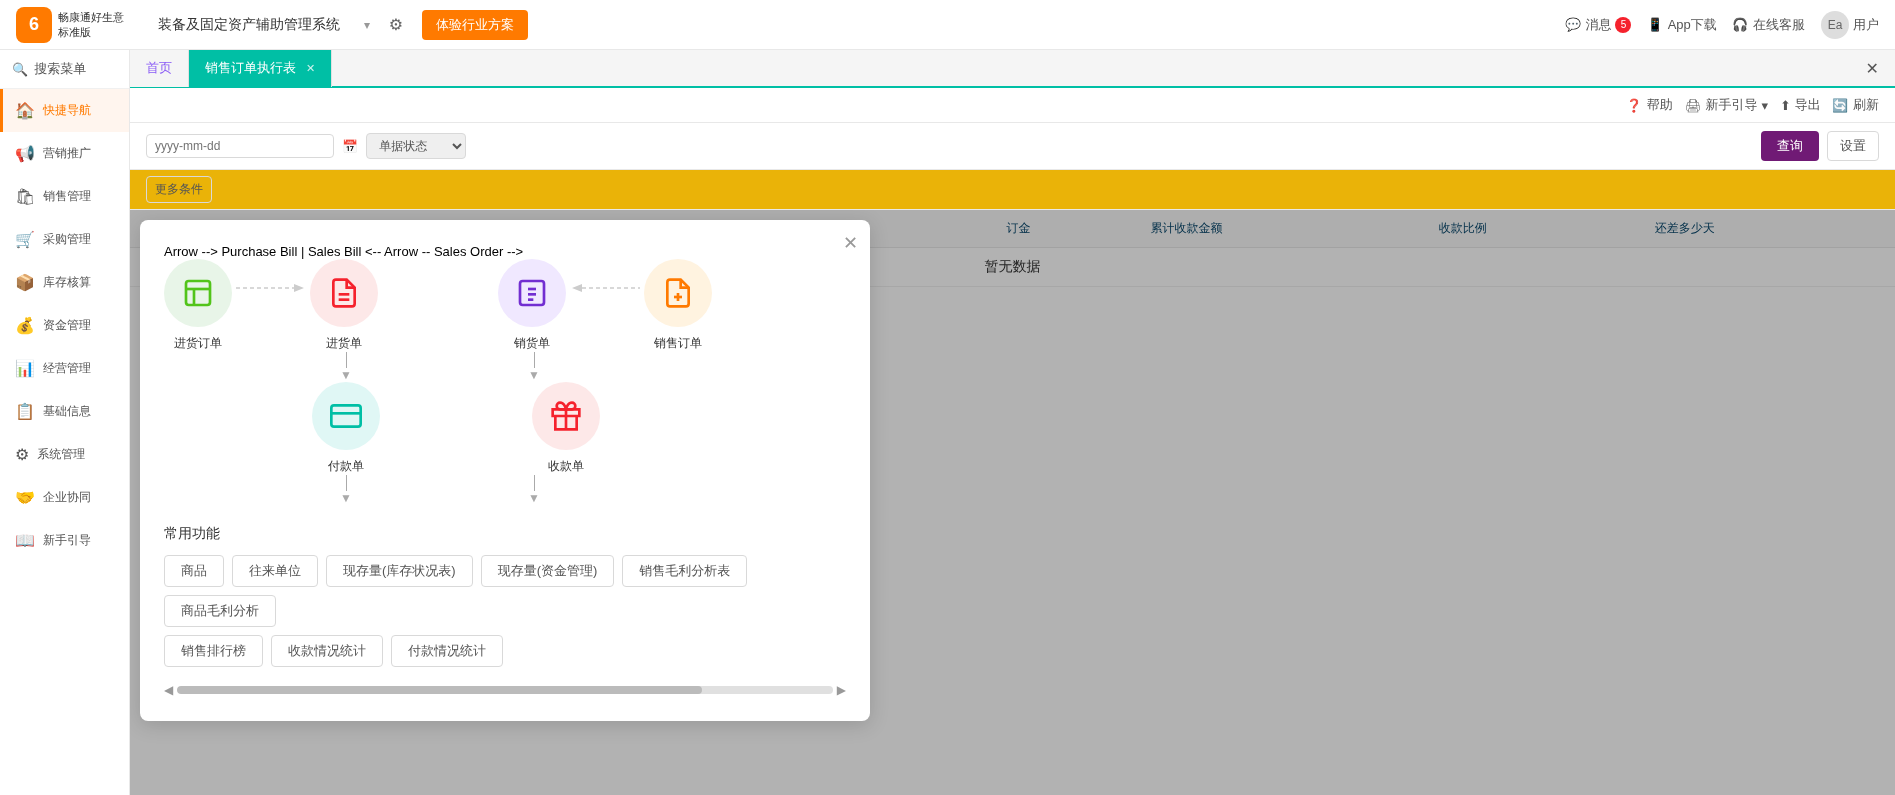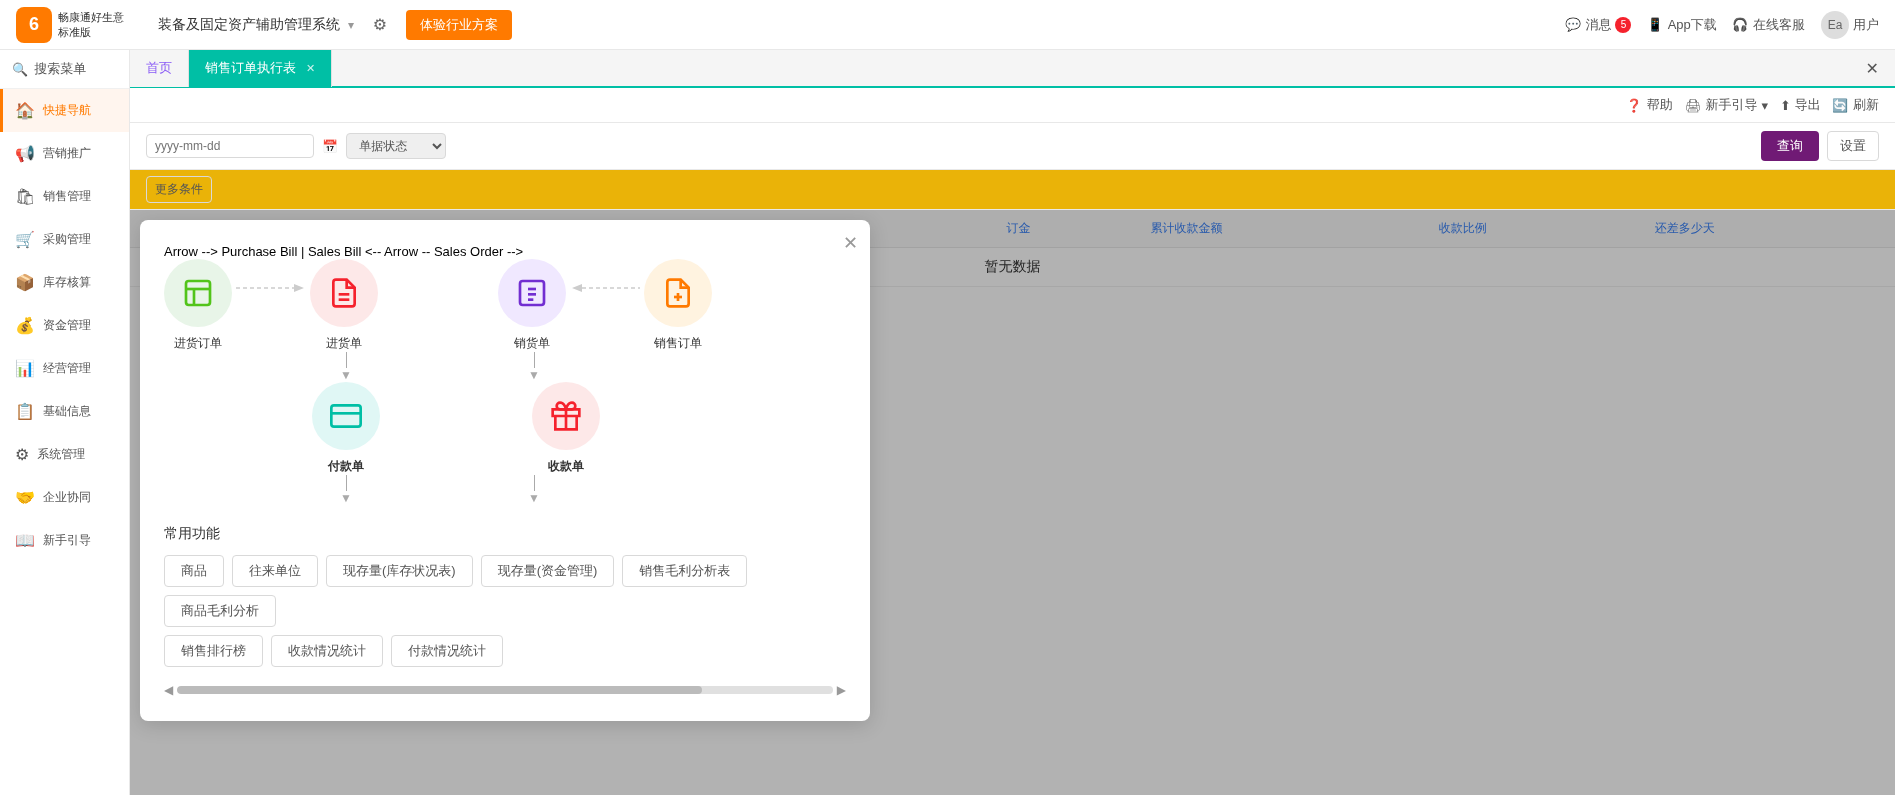--- a/index.html
+++ b/index.html
@@ -9,21 +9,21 @@
     .app-container { display: flex; flex-direction: column; height: 795px; width: 1895px; }
     .top-bar { display: flex; align-items: center; height: 50px; background: #fff; border-bottom: 1px solid #e8e8e8; padding: 0 16px; gap: 12px; flex-shrink: 0; }
     .main-layout { display: flex; flex: 1; overflow: hidden; }
     .sidebar { width: 130px; background: #fff; border-right: 1px solid #e8e8e8; display: flex; flex-direction: column; flex-shrink: 0; }
     .content-area { flex: 1; display: flex; flex-direction: column; overflow: hidden; }
 
     
     .logo-area { display: flex; align-items: center; gap: 6px; width: 130px; flex-shrink: 0; }
     .logo-icon { width: 36px; height: 36px; background: #ff7a00; border-radius: 8px; display: flex; align-items: center; justify-content: center; color: #fff; font-size: 18px; font-weight: bold; }
     .logo-text { font-size: 11px; color: #333; line-height: 1.3; }
-    .system-title { display: flex; align-items: center; gap: 8px; color: #333; font-size: 14px; }
+    .system-title { display: flex; align-items: center; gap: 24px; color: #333; font-size: 14px; }
     .system-title-text { font-weight: 500; }
     .title-arrow { color: #999; font-size: 12px; }
     .gear-btn { width: 28px; height: 28px; display: flex; align-items: center; justify-content: center; cursor: pointer; color: #666; font-size: 16px; }
     .trial-btn { background: #ff7a00; color: #fff; border: none; border-radius: 4px; padding: 6px 14px; font-size: 13px; cursor: pointer; }
     .top-right { margin-left: auto; display: flex; align-items: center; gap: 16px; }
     .top-right-item { display: flex; align-items: center; gap: 4px; color: #555; font-size: 13px; cursor: pointer; }
     .badge { background: #f5222d; color: #fff; border-radius: 10px; font-size: 10px; padding: 0 4px; min-width: 16px; height: 16px; display: flex; align-items: center; justify-content: center; }
     .avatar { width: 28px; height: 28px; background: #ddd; border-radius: 50%; display: flex; align-items: center; justify-content: center; font-size: 12px; color: #666; }
 
     
@@ -43,28 +43,28 @@
     
     .content-inner { flex: 1; background: #f0f2f5; overflow: hidden; position: relative; }
 
     
     .toolbar { display: flex; align-items: center; padding: 8px 16px; background: #fff; border-bottom: 1px solid #e8e8e8; gap: 12px; flex-shrink: 0; }
     .toolbar-right { margin-left: auto; display: flex; align-items: center; gap: 12px; }
     .toolbar-btn { display: flex; align-items: center; gap: 4px; color: #555; font-size: 13px; cursor: pointer; }
 
     
     .filter-bar { display: flex; align-items: center; padding: 8px 16px; background: #fff; border-bottom: 1px solid #e8e8e8; gap: 8px; flex-shrink: 0; }
-    .filter-input { border: 1px solid #d9d9d9; border-radius: 4px; padding: 4px 8px; font-size: 12px; color: #999; width: 168px; }
+    .filter-input { border: 1px solid #d9d9d9; border-radius: 4px; padding: 4px 8px; font-size: 12px; color: #999; width: 188px; }
     .date-icon { color: #999; cursor: pointer; }
     .filter-select { border: 1px solid #d9d9d9; border-radius: 4px; padding: 4px 8px; font-size: 12px; color: #555; min-width: 100px; }
     .search-btn { background: #701a75; color: #fff; border: none; border-radius: 4px; padding: 5px 16px; font-size: 13px; cursor: pointer; }
     .set-btn { background: #fff; color: #555; border: 1px solid #d9d9d9; border-radius: 4px; padding: 5px 12px; font-size: 13px; cursor: pointer; }
     .more-conditions { color: #555; font-size: 12px; cursor: pointer; padding: 4px 8px; border: 1px solid #d9d9d9; border-radius: 4px; }
     .data-table { width: 100%; border-collapse: collapse; font-size: 12px; }
-    .data-table th { background: #fafafa; border-bottom: 1px solid #e8e8e8; padding: 10px 12px; text-align: left; color: #3b82f6; font-weight: 500; white-space: nowrap; }
+    .data-table th { background: #fafafa; border-bottom: 1px solid #e8e8e8; padding: 10px 12px; text-align: left; color: #0c4a6e; font-weight: 500; white-space: nowrap; }
     .data-table td { border-bottom: 1px solid #f0f0f0; padding: 10px 12px; color: #333; white-space: nowrap; }
     .no-data { text-align: center; color: #999; padding: 60px; font-size: 14px; }
 
     
     .overlay { position: absolute; top: 0; left: 0; right: 0; bottom: 0; background: rgba(0,0,0,0.3); z-index: 100; display: flex; align-items: flex-start; justify-content: flex-start; }
     .popup { background: #fff; border-radius: 8px; width: 730px; margin: 10px 0 0 10px; padding: 24px; box-shadow: 0 4px 20px rgba(0,0,0,0.15); position: relative; }
     .popup-close { position: absolute; top: 12px; right: 12px; font-size: 18px; color: #999; cursor: pointer; }
     .wf-item { display: flex; flex-direction: column; align-items: center; gap: 8px; }
     .wf-circle { width: 68px; height: 68px; border-radius: 50%; display: flex; align-items: center; justify-content: center; font-size: 28px; }
     .wf-circle.green { background: #e8f5e8; color: #52c41a; }
@@ -342,21 +342,21 @@
                 </div>
                 <div style="width: 120px;"></div>
 
                 <div style="display: flex; flex-direction: column; align-items: center; width: 68px;">
                   <div style="width: 1px; height: 16px; background: #aaa;"></div>
                   <div style="color: #aaa; font-size: 12px;">▼</div>
                 </div>
               </div>
 
               
-              <div style="display: flex; align-items: flex-end; gap: 16px; padding-left: 148px; font-weight: bold;">
+              <div style="display: flex; align-items: flex-end; gap: 16px; padding-left: 148px;">
 
                 <div class="wf-item">
                   <div class="wf-circle teal">
                     <svg width="32" height="32" viewBox="0 0 24 24" fill="none" stroke="#00bfa5" stroke-width="2">
                       <rect x="1" y="4" width="22" height="16" rx="2"></rect>
                         <line x1="1" y1="10" x2="23" y2="10"></line>
                     </svg>
                   </div>
                   <span class="wf-label">付款单</span>
                 </div>

